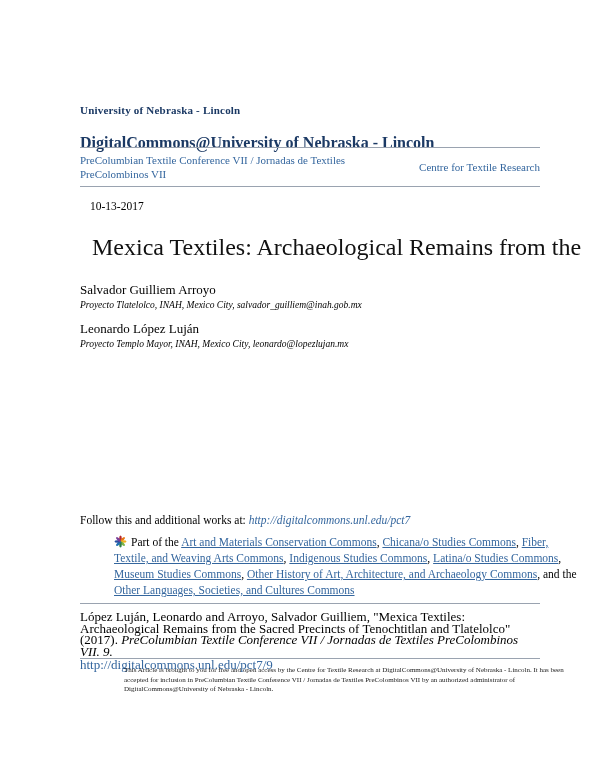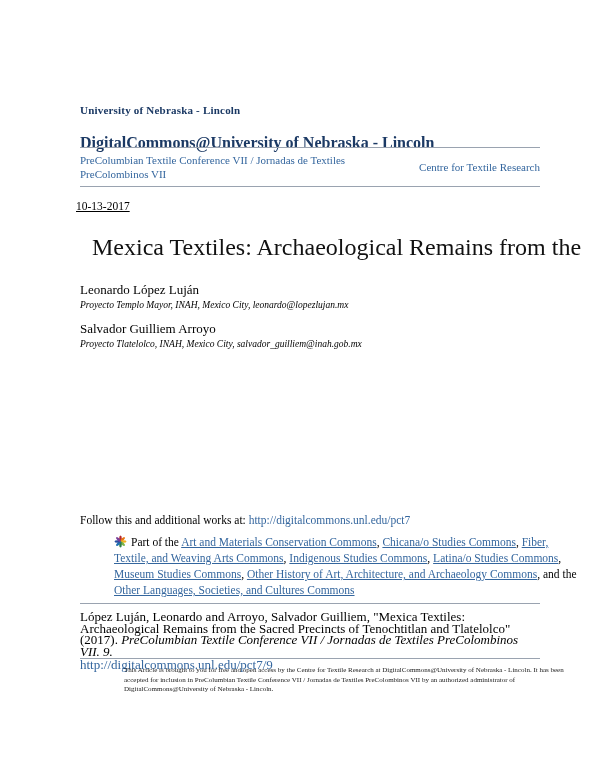--- a/index.html
+++ b/index.html
@@ -14,32 +14,32 @@
   .site-title { font-size:16px; font-weight:bold; color:#1b3964; margin-top:18px; }
   
   .band {
     position:absolute; left:80px; top:147px; width:460px; box-sizing:border-box;
     border-top:1px solid #9aa3b0; border-bottom:1px solid #9aa3b0;
     padding:5px 0; display:flex; justify-content:space-between; align-items:center;
   }
   .band-left { width:288px; font-size:11px; line-height:14px; color:#34669e; }
   .band-right { font-size:11px; color:#34669e; text-align:center; white-space:nowrap; }
   
-  .date { position:absolute; left:76px; top:200px; font-size:11.5px;text-decoration:underline; }
+  .date { position:absolute; left:90px; top:200px; font-size:11.5px; }
   .title {
     position:absolute; left:80px; top:222px; width:510px; margin:12px;
     font-size:24px; line-height:27px; font-weight:normal; color:#111;
   }
   .authors { position:absolute; left:80px; top:282px; width:460px; }
   .author { margin-bottom:11px; }
   .author-name { font-size:13px; }
   .author-affiliation { font-size:9.5px; font-style:italic; margin-top:2px; }
   
   .follow { position:absolute; left:80px; top:514px; font-size:11.5px; }
-  .plain-link { color:#34669e; text-decoration:none; cursor:pointer; }
+  .plain-link { color:#34669e; text-decoration:none; cursor:pointer;font-style:italic; }
   .partof {
     position:absolute; left:80px; top:534px; width:465px;
     font-size:11.5px; line-height:16px;margin-left:34px;
   }
   .dc-icon { display:inline-block; margin-right:4px; }
   .dc-icon svg { vertical-align:-2px; }
   .commons-link { color:#34669e; text-decoration:underline; cursor:pointer; }
   
   .rule { position:absolute; left:80px; width:460px; border-top:1px solid #9aa3b0; height:0; }
   .rule-citation-top { top:603px; }
@@ -73,26 +73,26 @@
   </div>
 
   <div class="date">10-13-2017</div>
 
   <h1 class="title">
     <span>Mexica Textiles: Archaeological Remains from the</span><br>
   </h1>
 
   <div class="authors">
     <div class="author">
+      <div class="author-name">Salvador Guilliem Arroyo</div>
+      <div class="author-affiliation">Proyecto Tlatelolco, INAH, Mexico City, salvador_guilliem@inah.gob.mx</div>
+    </div>
+    <div class="author">
       <div class="author-name">Leonardo López Luján</div>
       <div class="author-affiliation">Proyecto Templo Mayor, INAH, Mexico City, leonardo@lopezlujan.mx</div>
-    </div>
-    <div class="author">
-      <div class="author-name">Salvador Guilliem Arroyo</div>
-      <div class="author-affiliation">Proyecto Tlatelolco, INAH, Mexico City, salvador_guilliem@inah.gob.mx</div>
     </div>
   </div>
 
   <div class="follow">
     <span>Follow this and additional works at: </span><a class="plain-link">http://digitalcommons.unl.edu/pct7</a>
   </div>
 
   <div class="partof">
     <span class="dc-icon">
       <svg width="13" height="13" viewBox="0 0 24 24" aria-hidden="true">

